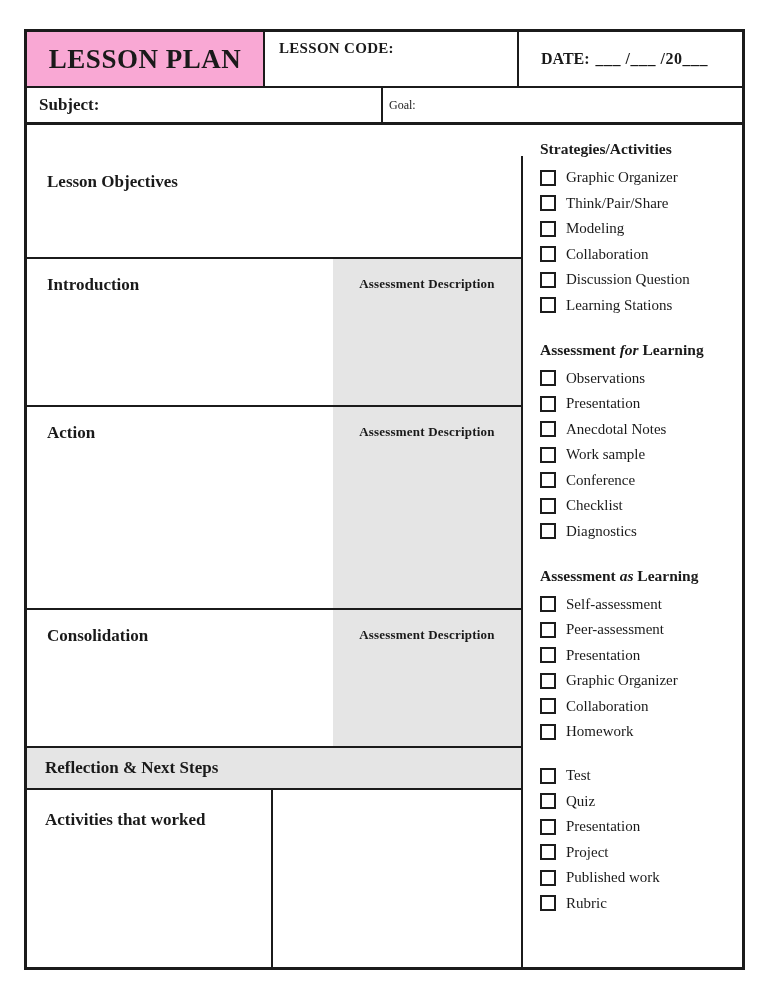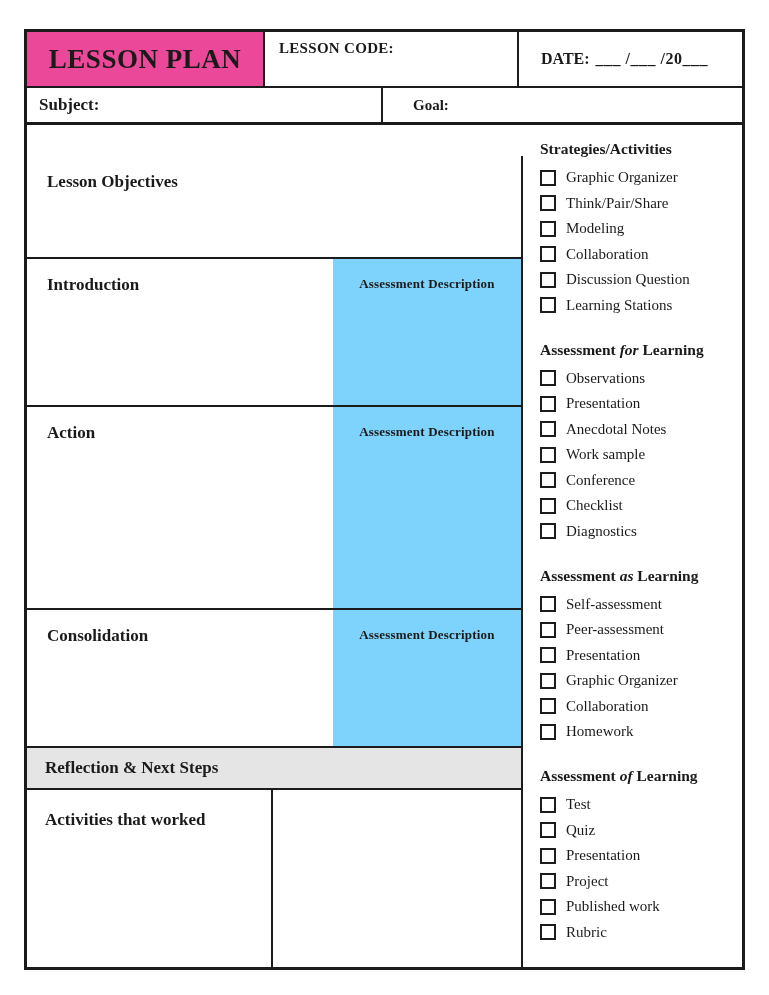--- a/index.html
+++ b/index.html
@@ -16,21 +16,21 @@
     width: 721px; height: 941px;
     border: 3px solid #1b1b1b;
     box-sizing: border-box;
     display: flex; flex-direction: column;
     background: #ffffff;
   }
   
   .hrow1 { display: flex; height: 54px; border-bottom: 2px solid #1b1b1b; flex: none; }
   .title-cell {
     width: 238px; flex: none;
-    background: #ec4899;
+    background: #f9a8d4;
     border-right: 2px solid #1b1b1b;
     display: flex; align-items: center; justify-content: center;
     font-size: 27px; font-weight: 700; letter-spacing: 0.5px;
     box-sizing: border-box;
   }
   .course-cell {
     width: 254px; flex: none;
     border-right: 2px solid #1b1b1b;
     padding: 8px 0 0 14px;
     font-size: 15px; font-weight: 700; letter-spacing: 0.3px;
@@ -48,22 +48,22 @@
   .hrow2 { display: flex; height: 34px; border-bottom: 3px solid #1b1b1b; flex: none; }
   .subject-cell {
     width: 356px; flex: none;
     border-right: 2px solid #1b1b1b;
     display: flex; align-items: center; padding-left: 12px;
     font-size: 17px; font-weight: 700;
     box-sizing: border-box;
   }
   .goal-cell {
     flex: 1;
-    display: flex; align-items: center; padding-left: 30px;
-    font-size: 15px; font-weight: 700;
+    display: flex; align-items: center; padding-left: 6px;
+    font-size: 12px; font-weight: 400;
     box-sizing: border-box;
   }
   
   .body { display: flex; flex: 1; min-height: 0; }
   .left-col {
     width: 496px; flex: none;
     border-right: 2px solid #1b1b1b;
     display: flex; flex-direction: column;
     box-sizing: border-box;
     margin-top: 31px;
@@ -72,21 +72,21 @@
   .sec-objectives { height: 103px; }
   .sec-introduction { height: 148px; }
   .sec-action { height: 203px; }
   .sec-consolidation { height: 138px; }
   .section-title {
     position: absolute; left: 20px; top: 16px;
     font-size: 17px; font-weight: 700;
   }
   .assess-box {
     position: absolute; top: 0; bottom: 0; right: 0; width: 188px;
-    background: #7dd3fc;
+    background: #e5e5e5;
     text-align: center;
     padding-top: 15px; box-sizing: border-box;
   }
   .assess-label { font-size: 13px; font-weight: 600; letter-spacing: 0.2px; }
   .reflection-bar {
     height: 42px; flex: none;
     background: #e5e5e5;
     border-bottom: 2px solid #1b1b1b;
     display: flex; align-items: center; padding-left: 18px;
     font-size: 17px; font-weight: 700;
@@ -266,21 +266,20 @@
               <span class="cb"></span>
               <span class="cb-label">Collaboration</span>
             </div>
           <div class="cb-row">
               <span class="cb"></span>
               <span class="cb-label">Homework</span>
             </div>
         </div>
 
         <div class="sb-section">
-          <div class="sb-heading"><span>Assessment </span><i>of</i><span> Learning</span></div>
           <div class="cb-row">
               <span class="cb"></span>
               <span class="cb-label">Test</span>
             </div>
           <div class="cb-row">
               <span class="cb"></span>
               <span class="cb-label">Quiz</span>
             </div>
           <div class="cb-row">
               <span class="cb"></span>

